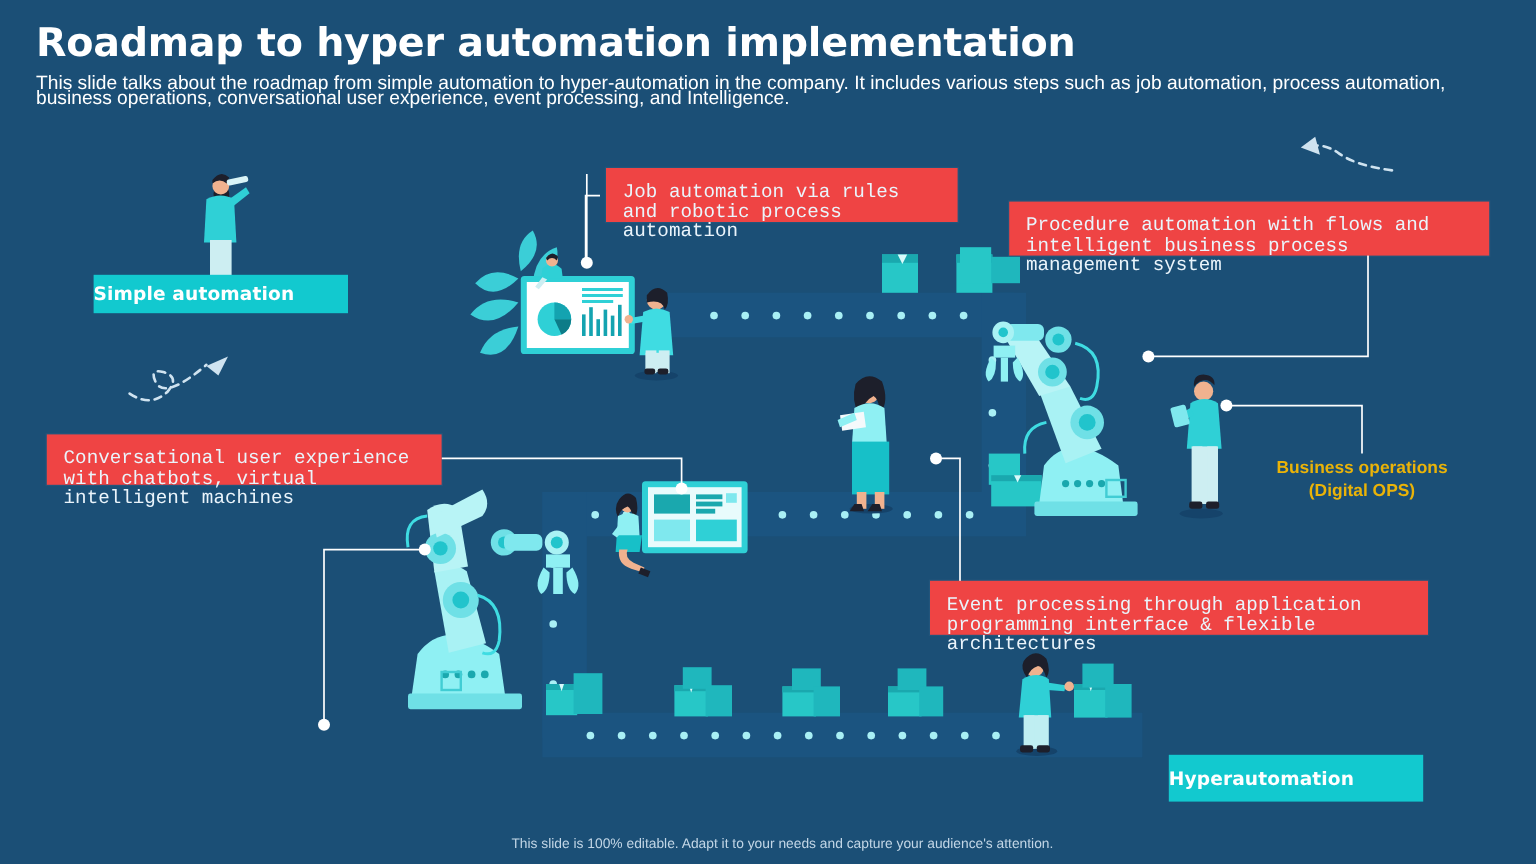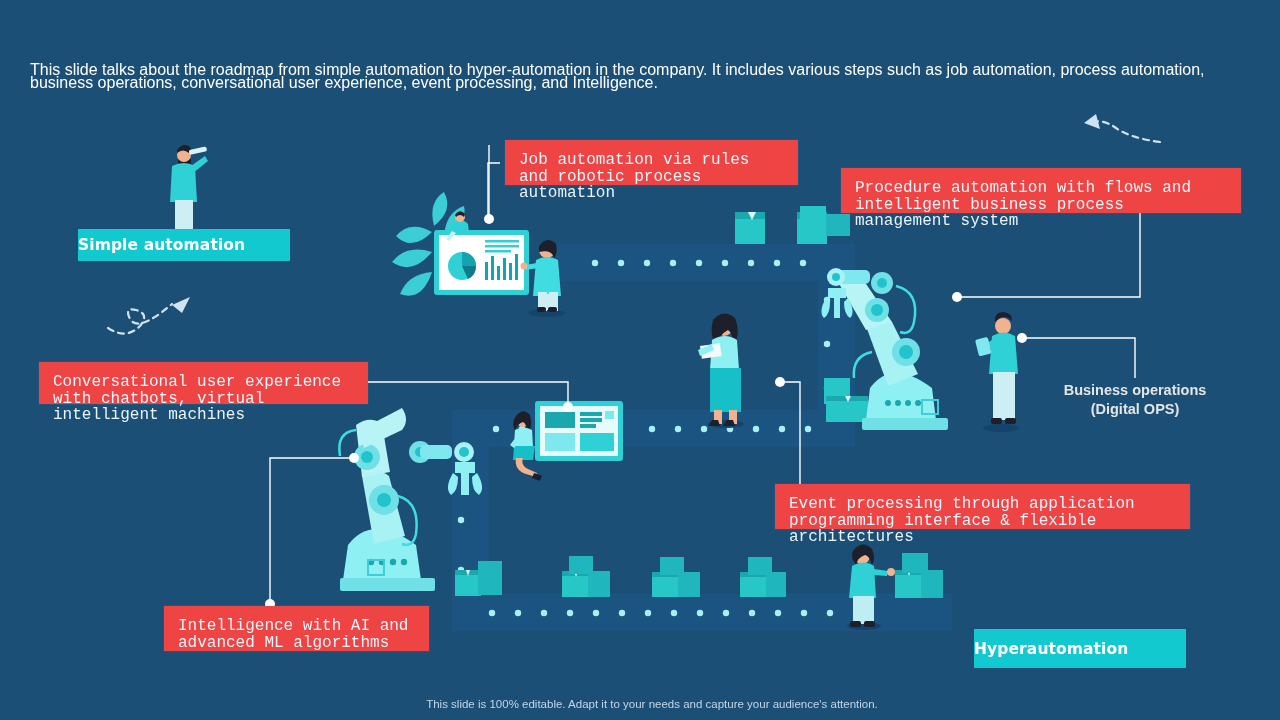--- a/index.html
+++ b/index.html
@@ -45,21 +45,21 @@
     color:#ffffff;
     font-weight:bold;
     font-size:15.5px;
     display:flex;align-items:center;
     letter-spacing:0.1px;
     font-family:"DejaVu Sans", sans-serif;
   }
 
   .teal-label{
     position:absolute;
-    color:#e5e5e5;
+    color:#eab308;
     font-size:14.5px;
     font-weight:bold;
     text-align:center;
     line-height:19px;
     font-family:"Liberation Sans", sans-serif;
   }
 
   
   .footer{
     position:absolute;left:0;right:0;top:698px;
@@ -67,20 +67,21 @@
   }
 
   svg{position:absolute;left:0;top:0;overflow:visible;}
   .art{position:absolute;left:0;top:0;width:1280px;height:720px;pointer-events:none;}
 </style>
 </head>
 <body>
 
 <div class="slide">
 
+  <div class="title">Roadmap to hyper automation implementation</div>
   <div class="subtitle">This slide talks about the roadmap from simple automation to hyper-automation in the company. It includes various steps such as job automation, process automation, business operations, conversational user experience, event processing, and Intelligence.</div>
 
   <svg class="art" width="1280" height="720" viewBox="0 0 1280 720">
     <defs>
       <linearGradient id="gTeal" x1="0" y1="0" x2="0" y2="1">
         <stop offset="0" stop-color="#a9f2f4"></stop>
         <stop offset="1" stop-color="#6fe0e6"></stop>
       </linearGradient>
     </defs>
 
@@ -443,23 +444,20 @@
   </div>
 
   <div class="callout" style="left:775px;top:484px;width:415px;height:45px;">
     <span>Event processing through application programming interface &amp; flexible architectures</span>
   </div>
 
   <div class="callout" style="left:39px;top:362px;width:329px;height:42px;">
     <span>Conversational  user experience with chatbots, virtual intelligent machines</span>
   </div>
 
-  <div class="callout" style="left:164px;top:606px;width:265px;height:45px;">
-    <span>Intelligence with AI and advanced ML algorithms</span>
-  </div>
 
   <div class="pill" style="left:78px;top:229px;width:212px;height:32px;">
     <span>Simple automation</span>
   </div>
 
   <div class="pill" style="left:974px;top:629px;width:212px;height:39px;">
     <span>Hyperautomation</span>
   </div>
 
   <div class="teal-label" style="left:1040px;top:381px;width:190px;">

